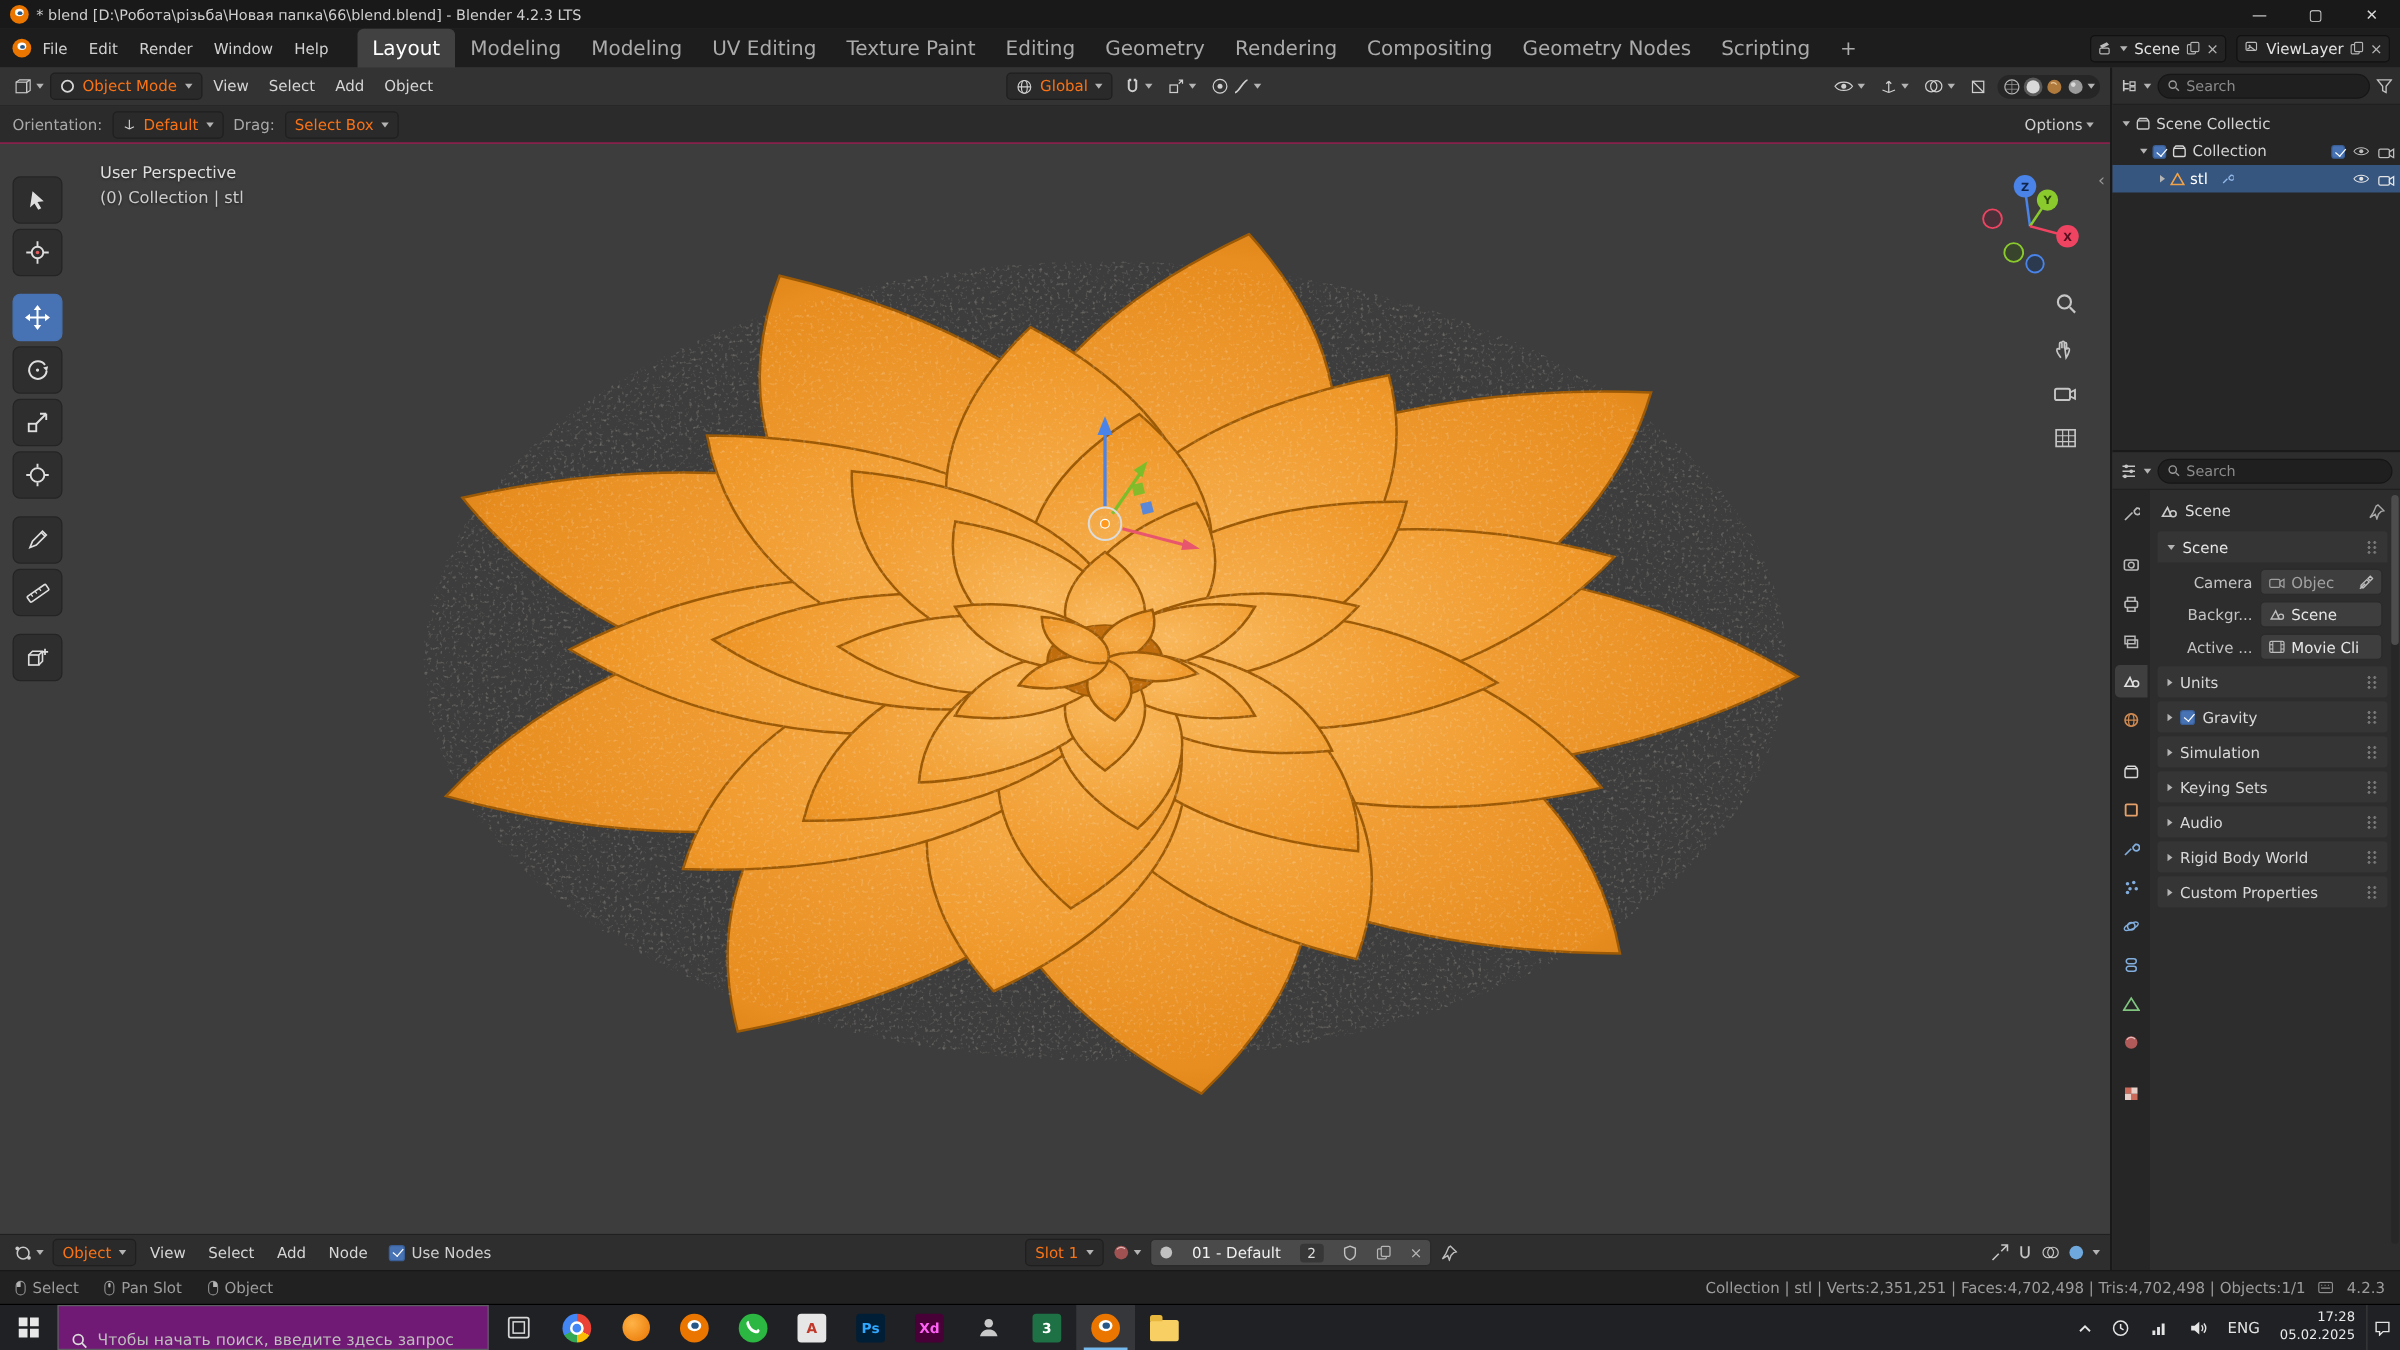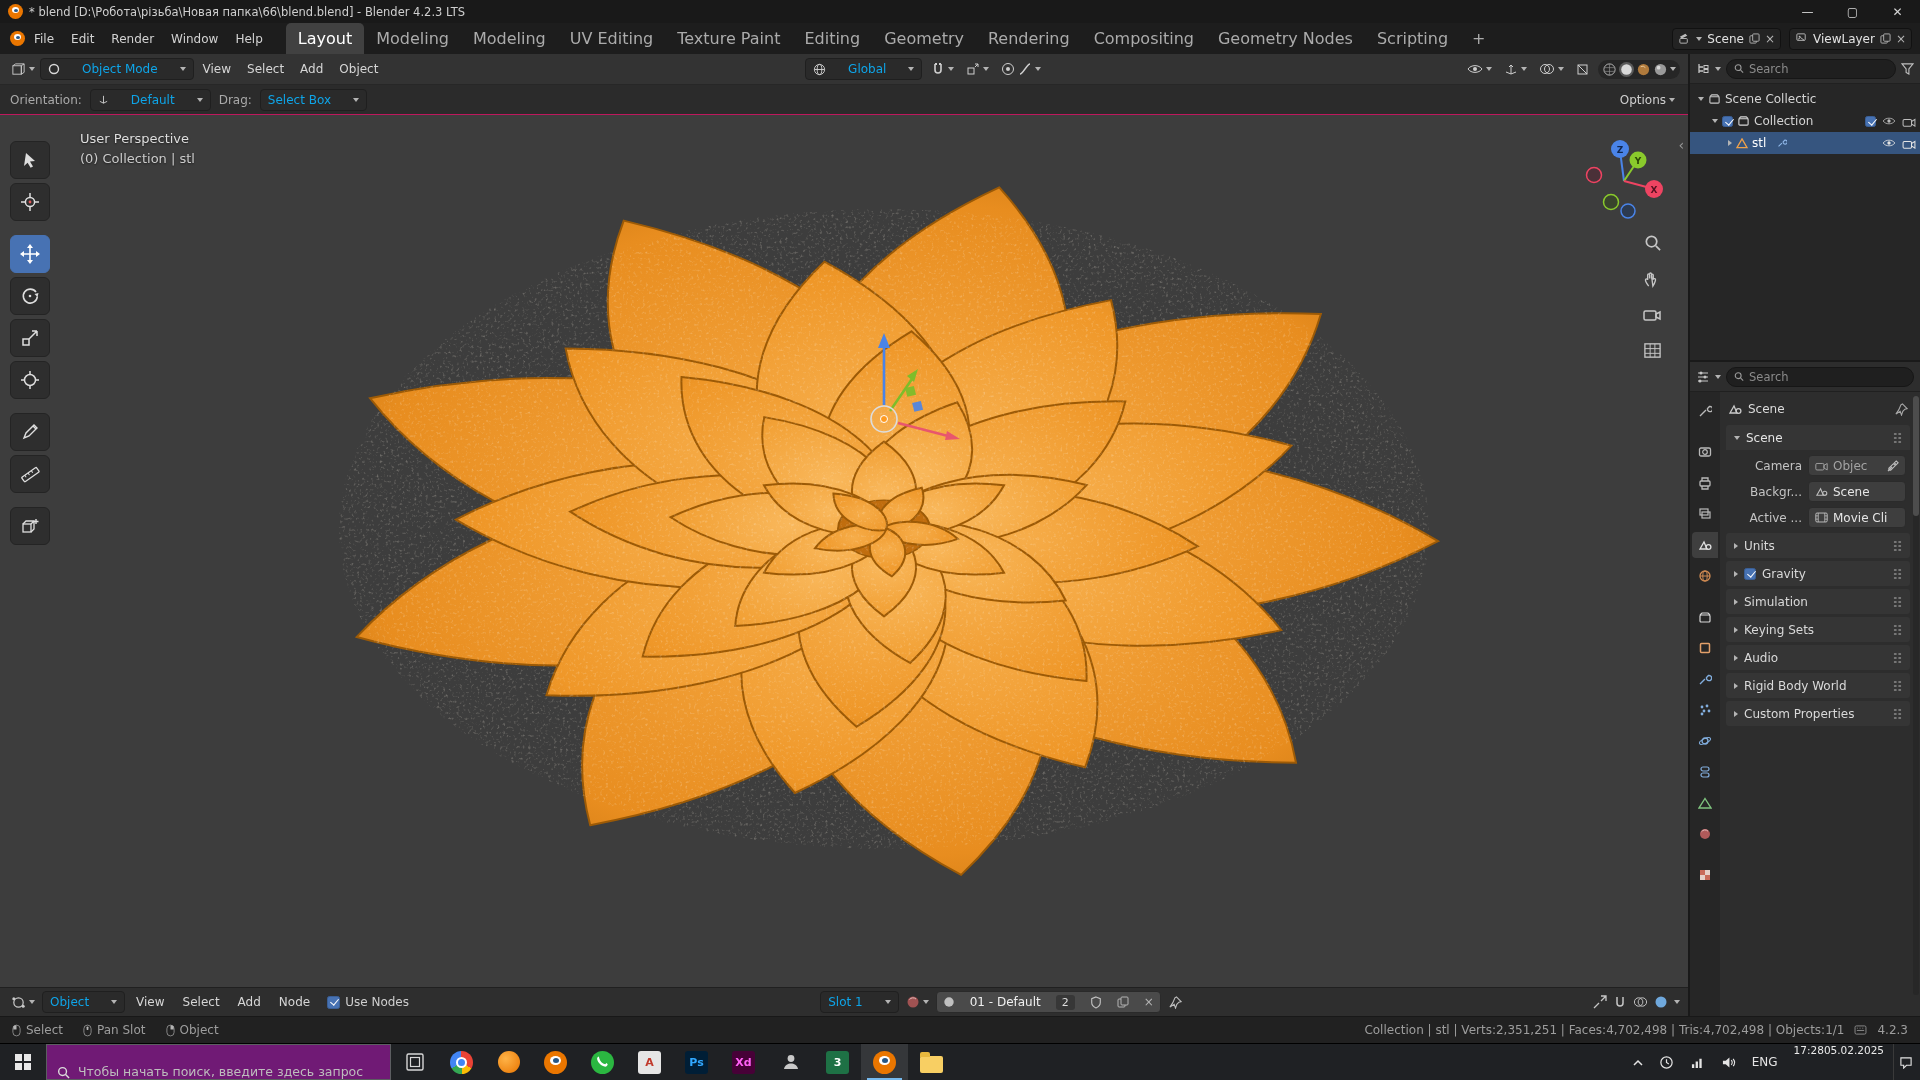--- a/index.html
+++ b/index.html
@@ -27,21 +27,21 @@
   .idblock .name{color:#e3e3e3}
   .chev{width:0;height:0;border-left:3.5px solid transparent;border-right:3.5px solid transparent;border-top:4.5px solid #b4b4b4;display:inline-block}
   .chev-r{width:0;height:0;border-top:3.5px solid transparent;border-bottom:3.5px solid transparent;border-left:4.5px solid #b4b4b4;display:inline-block}
   .xglyph{color:#b5b5b5;font-size:12px;line-height:1}
 
   
   .main{flex:1;display:flex;min-height:0}
   .left-col{flex:1;display:flex;flex-direction:column;min-width:0;border-right:2px solid #191919}
 
   .vp-header{height:31px;background:#333333;display:flex;align-items:center;padding:0 8px;gap:2px;border-bottom:1px solid #272727;flex:0 0 auto}
-  .dd{display:flex;align-items:center;gap:22px;background:#2a2a2a;border:1px solid #1f1f1f;border-radius:4px;height:22px;padding:0 7px;color:#0ea5e9;white-space:nowrap}
+  .dd{display:flex;align-items:center;gap:6px;background:#2a2a2a;border:1px solid #1f1f1f;border-radius:4px;height:22px;padding:0 7px;color:#f97316;white-space:nowrap}
   .hdr-menu{padding:4px 7px;color:#d6d6d6}
   .hgroup{display:flex;align-items:center;gap:6px}
   .iconbtn{display:flex;align-items:center;gap:3px;padding:2px 3px;border-radius:3px}
 
   .tool-settings{height:30px;background:#2b2b2b;display:flex;align-items:center;padding:0 10px;gap:8px;border-bottom:1px solid #be185d;flex:0 0 auto}
   .ts-label{color:#a9a9a9}
 
   
   .viewport{flex:1;position:relative;background:#3d3d3d;overflow:hidden}
   .vp-overlay-text{position:absolute;left:80px;top:14px;color:#dedede;font-size:13px;text-shadow:0 1px 2px rgba(0,0,0,.5);line-height:1.5;pointer-events:none}
@@ -107,21 +107,21 @@
   .winlogo i{background:#e8e8e8}
   .tsearch{width:345px;background:#701a75;border:1px solid #5c5e61;display:flex;align-items:flex-end;gap:8px;padding:0 10px;margin:0}
   .tsearch input{flex:1;background:transparent;border:none;outline:none;color:#c9c9c9;font-size:12.5px;font-family:inherit}
   .tsearch input::placeholder{color:#bdbdbd}
   .appcell{width:47px;display:flex;align-items:center;justify-content:center;position:relative}
   .appcell.running{background:rgba(255,255,255,.10)}
   .appcell.running::after{content:"";position:absolute;left:6px;right:6px;bottom:0;height:2px;background:#76b9ed}
   .sq{width:23px;height:23px;border-radius:3px;display:flex;align-items:center;justify-content:center;font-weight:bold;font-size:11px}
   .tray{margin-left:auto;display:flex;align-items:center;gap:2px;padding-right:2px}
   .traycell{padding:0 7px;height:100%;display:flex;align-items:center;justify-content:center;color:#e4e4e4}
-  .dtime{flex-direction:row;line-height:1.3;font-size:10.5px;align-items:flex-start;color:#eaeaea}
+  .dtime{flex-direction:column;line-height:1.3;font-size:10.5px;align-items:flex-end;color:#eaeaea}
   .chrome{width:23px;height:23px;border-radius:50%;background:conic-gradient(#ea4335 0 120deg,#fbbc05 0 180deg,#34a853 0 240deg,#4285f4 0 360deg);position:relative}
   .chrome::after{content:"";position:absolute;inset:6px;border-radius:50%;background:#4285f4;border:2.5px solid #fff}
   .orangeball{width:22px;height:22px;border-radius:50%;background:radial-gradient(circle at 35% 35%,#ffb347,#e87400)}
   .blicon{width:23px;height:23px;border-radius:50%;background:#ea7600;position:relative}
   .blicon::after{content:"";position:absolute;left:6px;top:5px;width:11px;height:9px;border-radius:50%;background:#fff}
   .blicon::before{content:"";position:absolute;left:9px;top:7px;width:6px;height:5px;border-radius:50%;background:#265787;z-index:1}
   .folder{width:23px;height:17px;background:#f8cf63;border-radius:2px;position:relative;margin-top:4px}
   .folder::before{content:"";position:absolute;left:0;top:-4px;width:10px;height:5px;background:#e8b83e;border-radius:2px 2px 0 0}
   svg{display:block}
 </style>

